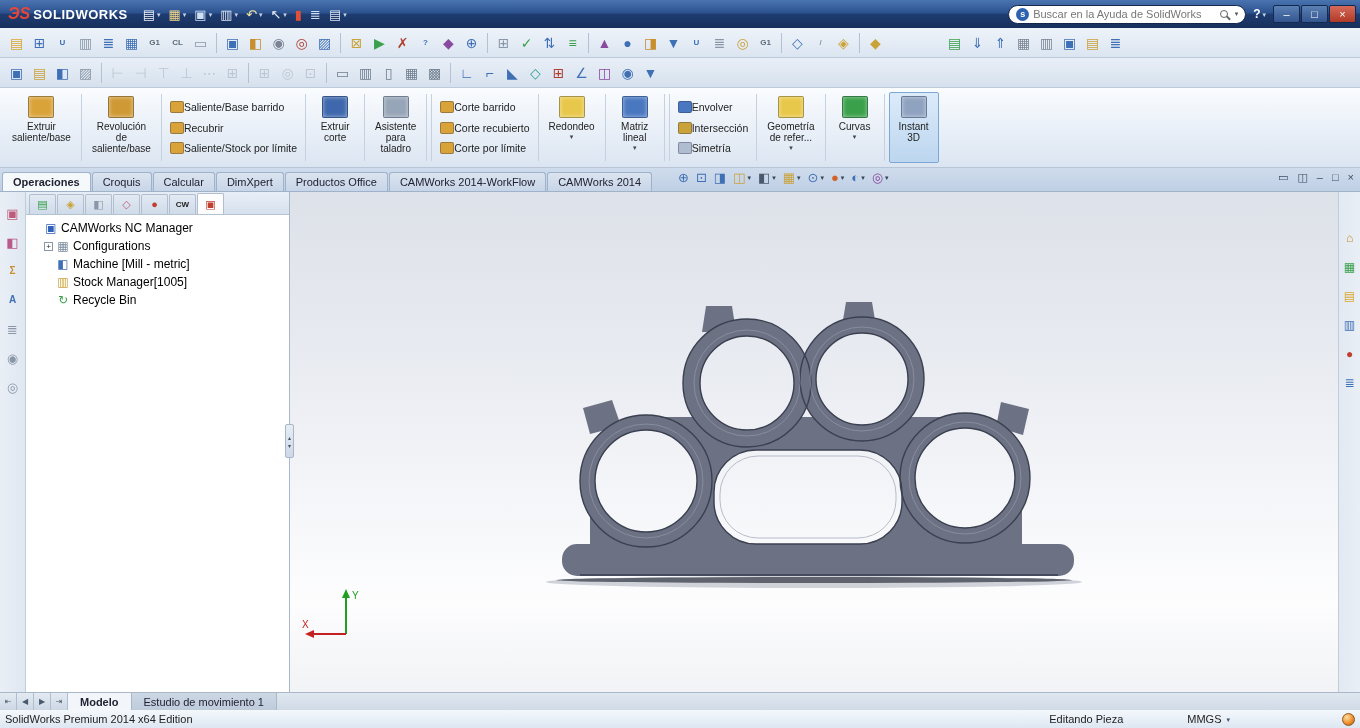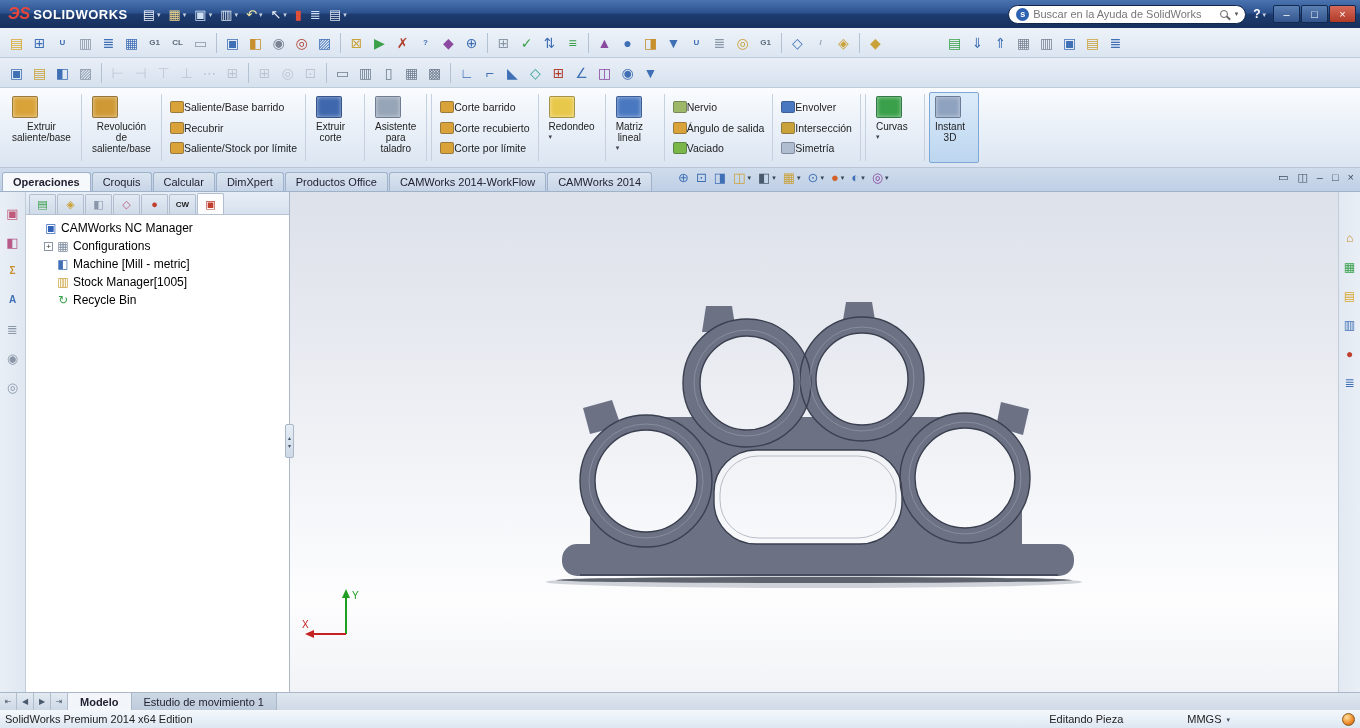--- a/index.html
+++ b/index.html
@@ -41,21 +41,21 @@
   .grayed{opacity:.5}
   .tb-sep{width:1px;height:20px;background:#b4c1d2;margin:0 4px;align-self:center}
   .tb-gap{width:56px}
 
   
   .ribbon{height:80px;flex:0 0 80px;display:flex;align-items:stretch;padding:3px 4px;
     background:linear-gradient(#fafcfe,#e7eef7 60%,#dbe5f1);border-bottom:1px solid #b7c5d6}
   .rib-div{width:1px;background:#c6d1e0;margin:3px 2px}
   .rib-cell{display:flex;padding:1px 2px}
   .rib-cell.stack{flex-direction:column;justify-content:space-evenly;padding:2px 3px}
-  .rib-big{display:flex;flex-direction:column;align-items:flex-start;padding:2px 5px;border:1px solid transparent;border-radius:2px;min-width:50px}
+  .rib-big{display:flex;flex-direction:column;align-items:center;padding:2px 5px;border:1px solid transparent;border-radius:2px;min-width:50px}
   .rib-big.selected{background:linear-gradient(#dcebfa,#bcd6ef);border-color:#7da7d4}
   .rib-icon{width:26px;height:22px;border-radius:2px;margin:1px 0 3px;border:1px solid rgba(40,50,70,.35);box-shadow:inset 0 0 4px rgba(255,255,255,.55);flex:0 0 22px}
   .rib-label{font-size:10px;line-height:11px;text-align:center;color:#222;white-space:pre-line}
   .rib-caret{font-size:7px;color:#445;margin-top:1px}
   .rib-small{display:flex;align-items:center;padding:1px 3px;border-radius:2px}
   .rib-sicon{width:14px;height:12px;border-radius:2px;border:1px solid rgba(40,50,70,.35);flex:0 0 14px}
   .rib-slabel{font-size:10.5px;color:#222;white-space:nowrap}
 
   
   .tabrow{height:24px;flex:0 0 24px;background:linear-gradient(#cfdced,#bfcfe4);display:flex;align-items:flex-end;
@@ -501,50 +501,44 @@
       <span class="rib-div"></span>
       <div class="rib-cell big">
         <div class="rib-big">
           <span class="rib-icon" style="background: rgb(74, 120, 192);"></span>
           <span class="rib-label">Matriz
 lineal</span>
           <span class="rib-caret">▾</span>
         </div>
       </div>
       <span class="rib-div"></span>
-      <div class="rib-cell stack">
-        <div class="rib-small">
-          <span class="rib-sicon" style="background: rgb(157, 184, 104);"></span>
-          <span class="rib-slabel">Nervio</span>
-        </div>
-        <div class="rib-small">
-          <span class="rib-sicon" style="background: rgb(217, 163, 58);"></span>
-          <span class="rib-slabel">Ángulo de salida</span>
-        </div>
-        <div class="rib-small">
-          <span class="rib-sicon" style="background: rgb(122, 182, 72);"></span>
-          <span class="rib-slabel">Vaciado</span>
-        </div>
-      </div>
       <span class="rib-div"></span>
       <div class="rib-cell stack">
         <div class="rib-small">
           <span class="rib-sicon" style="background: rgb(74, 120, 192);"></span>
           <span class="rib-slabel">Envolver</span>
         </div>
         <div class="rib-small">
           <span class="rib-sicon" style="background: rgb(202, 162, 58);"></span>
           <span class="rib-slabel">Intersección</span>
         </div>
         <div class="rib-small">
           <span class="rib-sicon" style="background: rgb(176, 188, 208);"></span>
           <span class="rib-slabel">Simetría</span>
         </div>
       </div>
       <span class="rib-div"></span>
+      <div class="rib-cell big">
+        <div class="rib-big">
+          <span class="rib-icon" style="background: rgb(232, 200, 74);"></span>
+          <span class="rib-label">Geometría
+de refer...</span>
+          <span class="rib-caret">▾</span>
+        </div>
+      </div>
       <span class="rib-div"></span>
       <div class="rib-cell big">
         <div class="rib-big">
           <span class="rib-icon" style="background: rgb(58, 160, 74);"></span>
           <span class="rib-label">Curvas</span>
           <span class="rib-caret">▾</span>
         </div>
       </div>
       <span class="rib-div"></span>
       <div class="rib-cell big">

